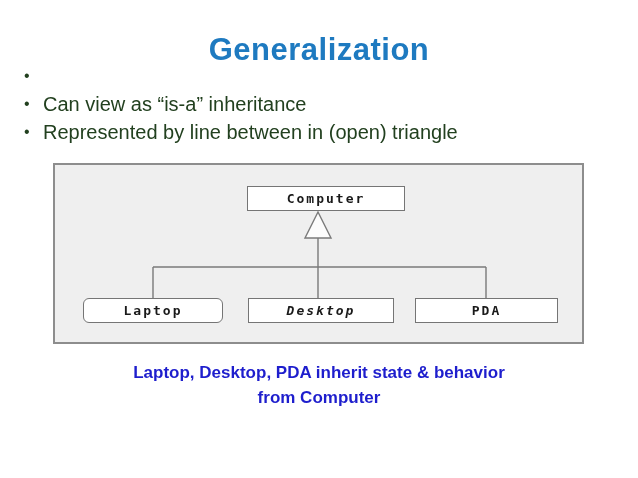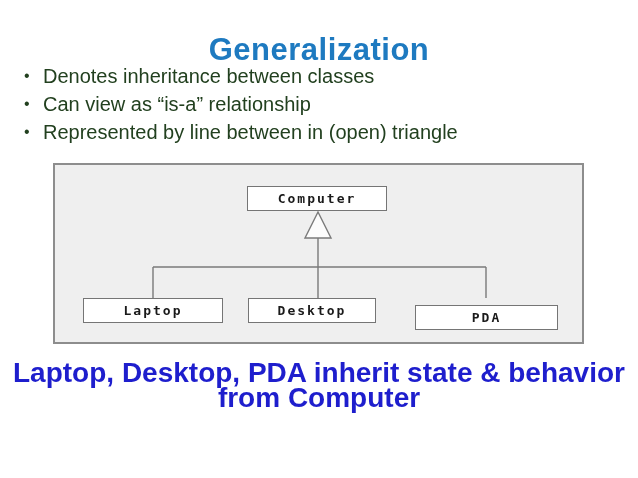--- a/index.html
+++ b/index.html
@@ -69,49 +69,48 @@
     border: 1px solid #757575;
     box-sizing: border-box;
     text-align: center;
     line-height: 23px;
     font-family: "DejaVu Sans Mono", "Liberation Mono", monospace;
     font-weight: bold;
     font-size: 13px;
     letter-spacing: 2px;
     color: #1a1a1a;
   }
-  .cbox-computer { left: 192px; top: 21px;  width: 140px; }
-  .cbox-laptop   { left: 28px;  top: 133px; width: 140px; }
-  .cbox-desktop  { left: 193px; top: 133px; width: 128px; }
-  .cbox-pda      { left: 360px; top: 140px; width: 143px; }
+  .cbox-computer { left: 192px; top: 21px;  width: 158px; }
+  .cbox-laptop   { left: 28px;  top: 133px; width: 140px; border-radius: 6px; }
+  .cbox-desktop  { left: 193px; top: 133px; width: 146px; font-style: italic; }
+  .cbox-pda      { left: 360px; top: 133px; width: 143px; }
 
   .caption {
     position: absolute;
     top: 360px; left: 0; right: 0;
     text-align: center;
-    font-size: 28px;
+    font-size: 17px;
     font-weight: bold;
     line-height: 25px;
   }
 </style>
 </head>
 <body>
 
 <div class="slide">
 
   <h1 class="title" style="color: rgb(30, 122, 192);">Generalization</h1>
 
   <ul class="bullets" style="color: rgb(34, 64, 31);">
     <li>
       <span class="bullet-marker">•</span>
-      <span>Denotes inheritance between classes</span>
     </li>
     <li>
       <span class="bullet-marker">•</span>
-      <span>Can view as “is-a” relationship</span>
+      <span>Can view as “is-a” inheritance</span>
     </li>
     <li>
       <span class="bullet-marker">•</span>
       <span>Represented by line between in (open) triangle</span>
     </li>
   </ul>
 
   <div class="panel" style="background-color: rgb(239, 239, 239);">
 
     <svg class="connectors" viewBox="0 0 527 177" xmlns="http://www.w3.org/2000/svg">

